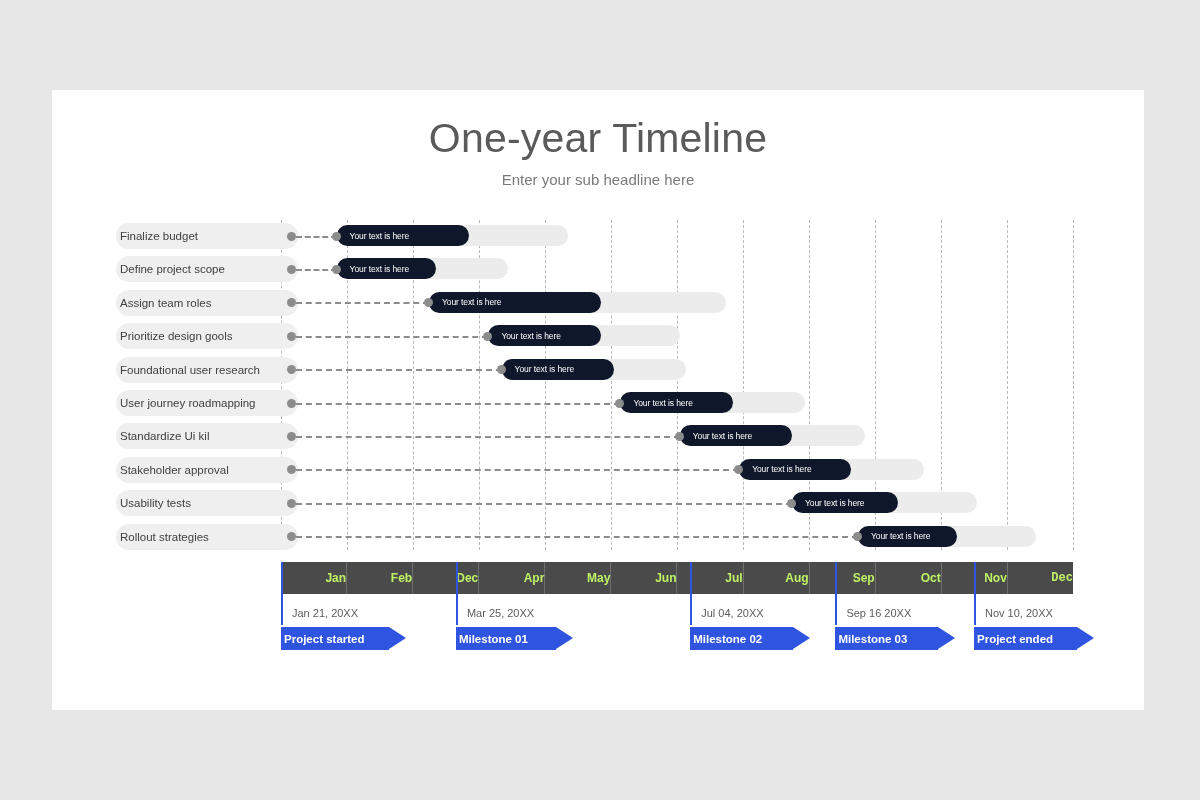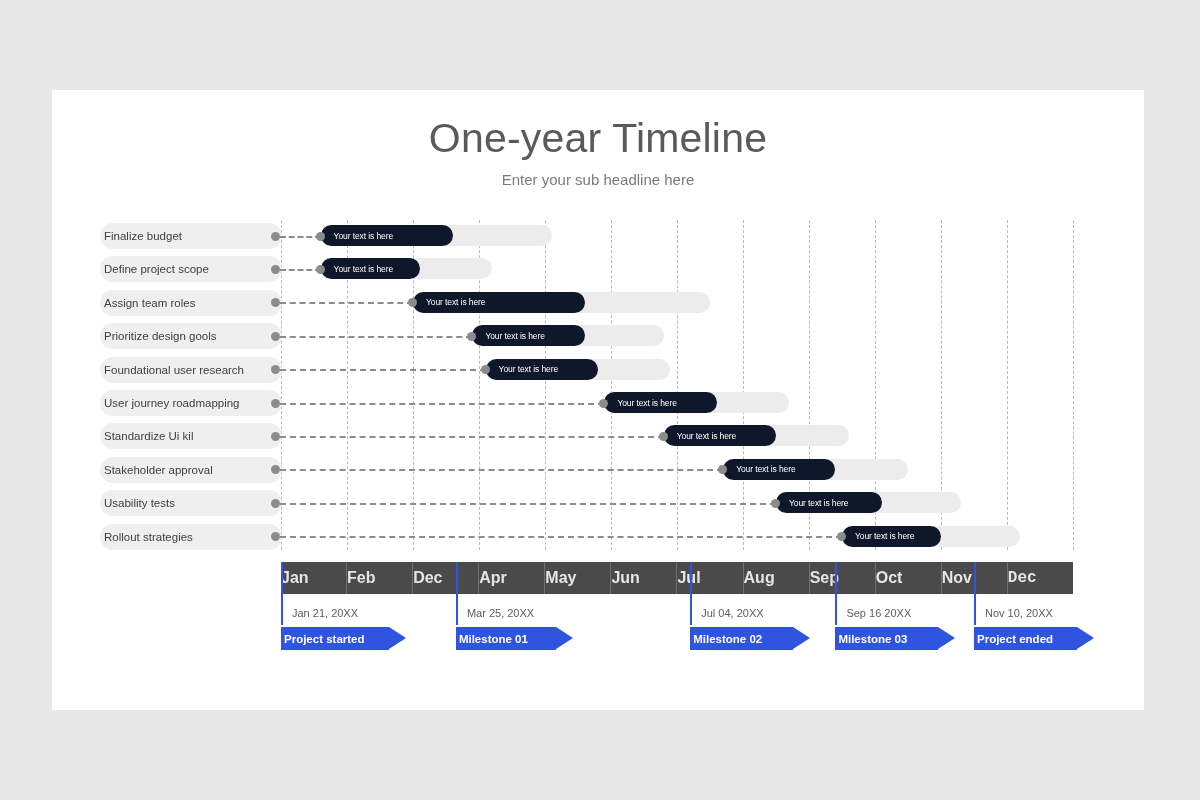--- a/index.html
+++ b/index.html
@@ -26,21 +26,21 @@
     position: absolute; left: 0; top: 81px; width: 1092px;
     text-align: center;
     font-size: 15px; font-weight: 400; color: #7a7a7a;
   }
   
   #gantt { position: absolute; left: 0; top: 130px; width: 1092px; height: 330px; }
   .grid-line {
     position: absolute; top: 0; bottom: 0; width: 0;
     border-left: 1px dashed #b9b9b9;
   }
-  .row { position: absolute; left: 0; width: 1000px; height: 33.4px; }
+  .row { position: absolute; left: 16px; width: 1000px; height: 33.4px; }
   .label-pill {
     position: absolute; left: 48px; top: 3px;
     width: 182px; height: 26px;
     background: #efeff0; border-radius: 13px;
   }
   .label-text {
     position: absolute; left: 52px; top: 3px;
     height: 26px; line-height: 26px;
     font-size: 11.5px; color: #404040; font-weight: 400;
     white-space: nowrap;
@@ -70,22 +70,22 @@
     letter-spacing: -.1px;
   }
   
   #months {
     position: absolute; left: 229px; top: 472px;
     width: 792px; height: 32px;
     background: #4a4a4a; display: flex;
   }
   .month {
     flex: 1 1 0; height: 32px; line-height: 32px;
-    text-align: left; color: #e5e5e5;
-    font-size: 16px; font-weight: 700;
+    text-align: right; color: #bef264;
+    font-size: 12px; font-weight: 700;
     border-right: 1px solid #6e6e6e;
   }
   .month:last-child { border-right: none; font-family: Liberation Mono, monospace; }
   
   #milestones { position: absolute; left: 0; top: 504px; width: 1092px; height: 80px; }
   .ms { position: absolute; top: 0; }
   .ms-tick {
     position: absolute; left: 0; top: -32px;
     width: 2px; height: 63px; background: #2f54e0;
   }

